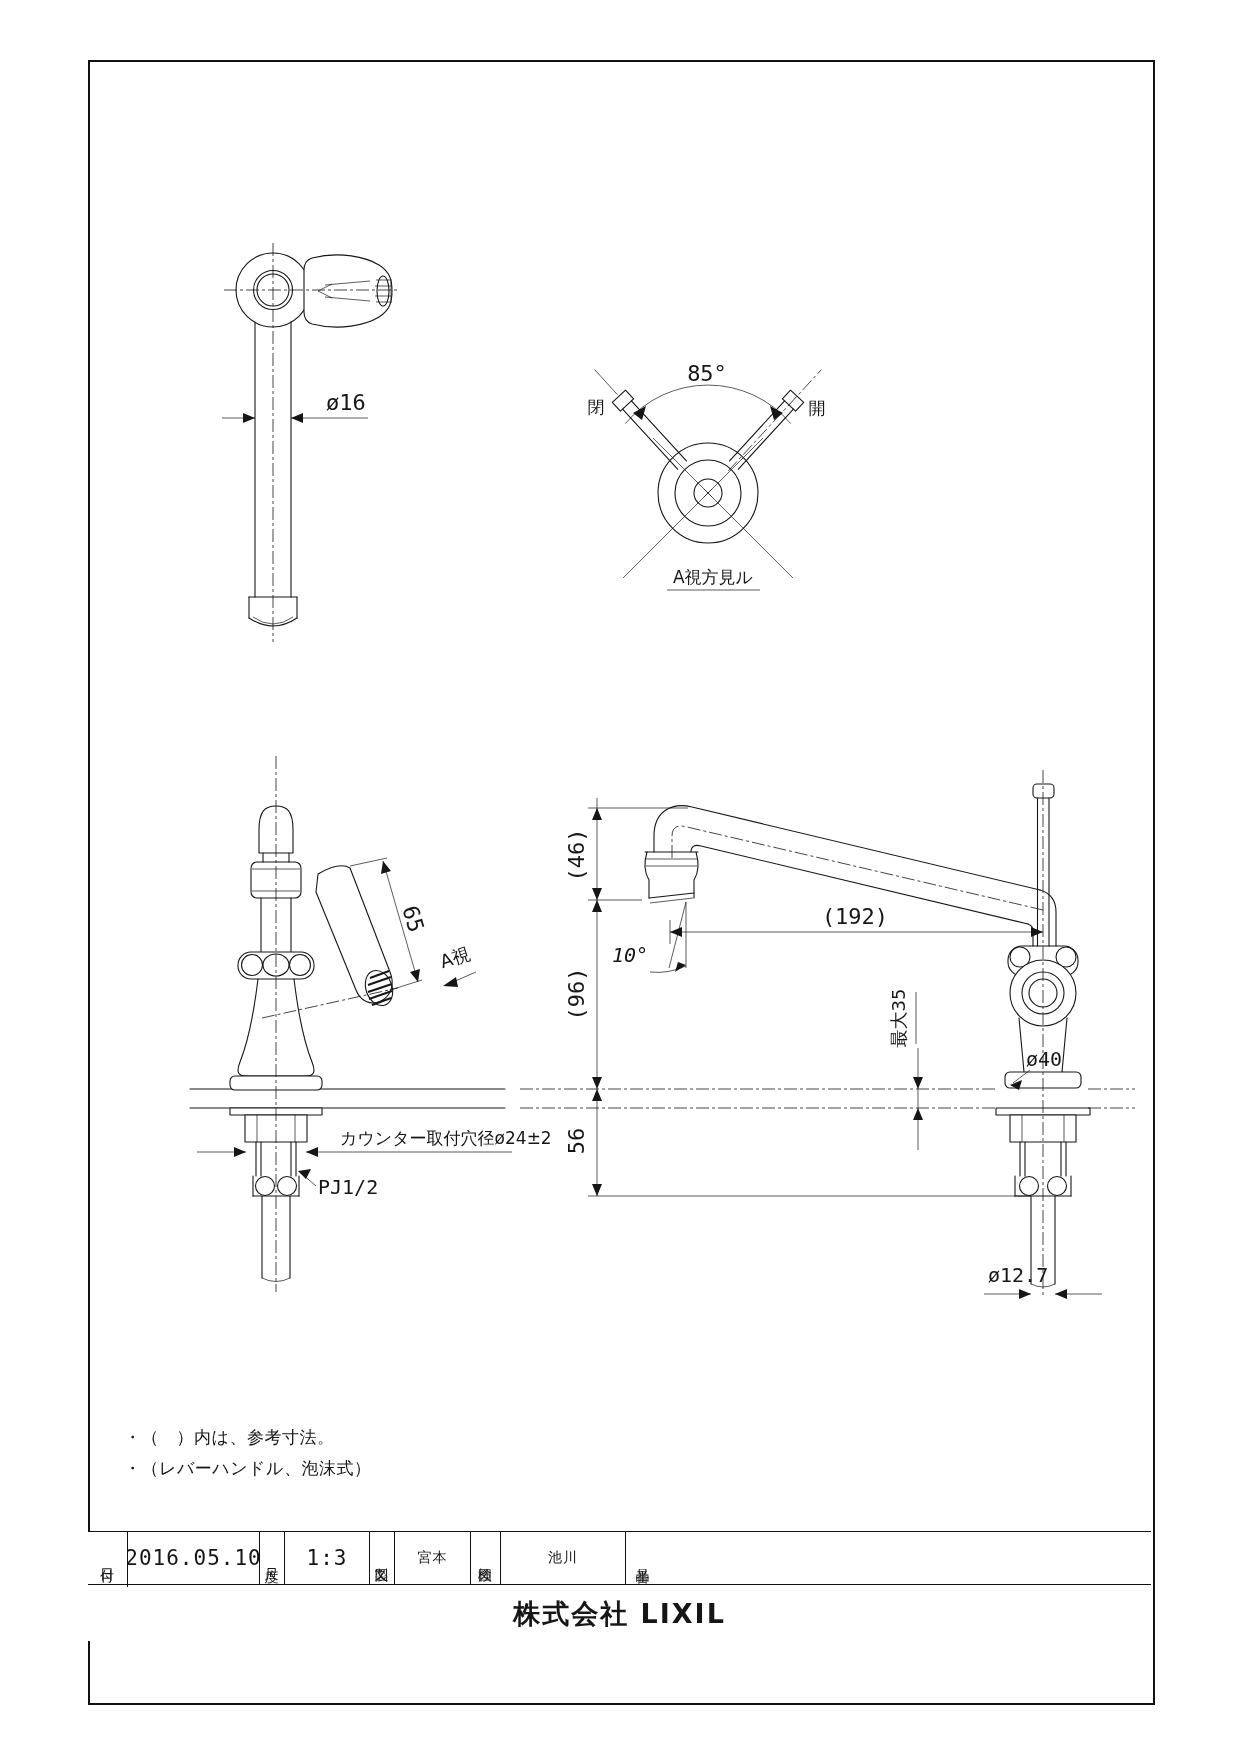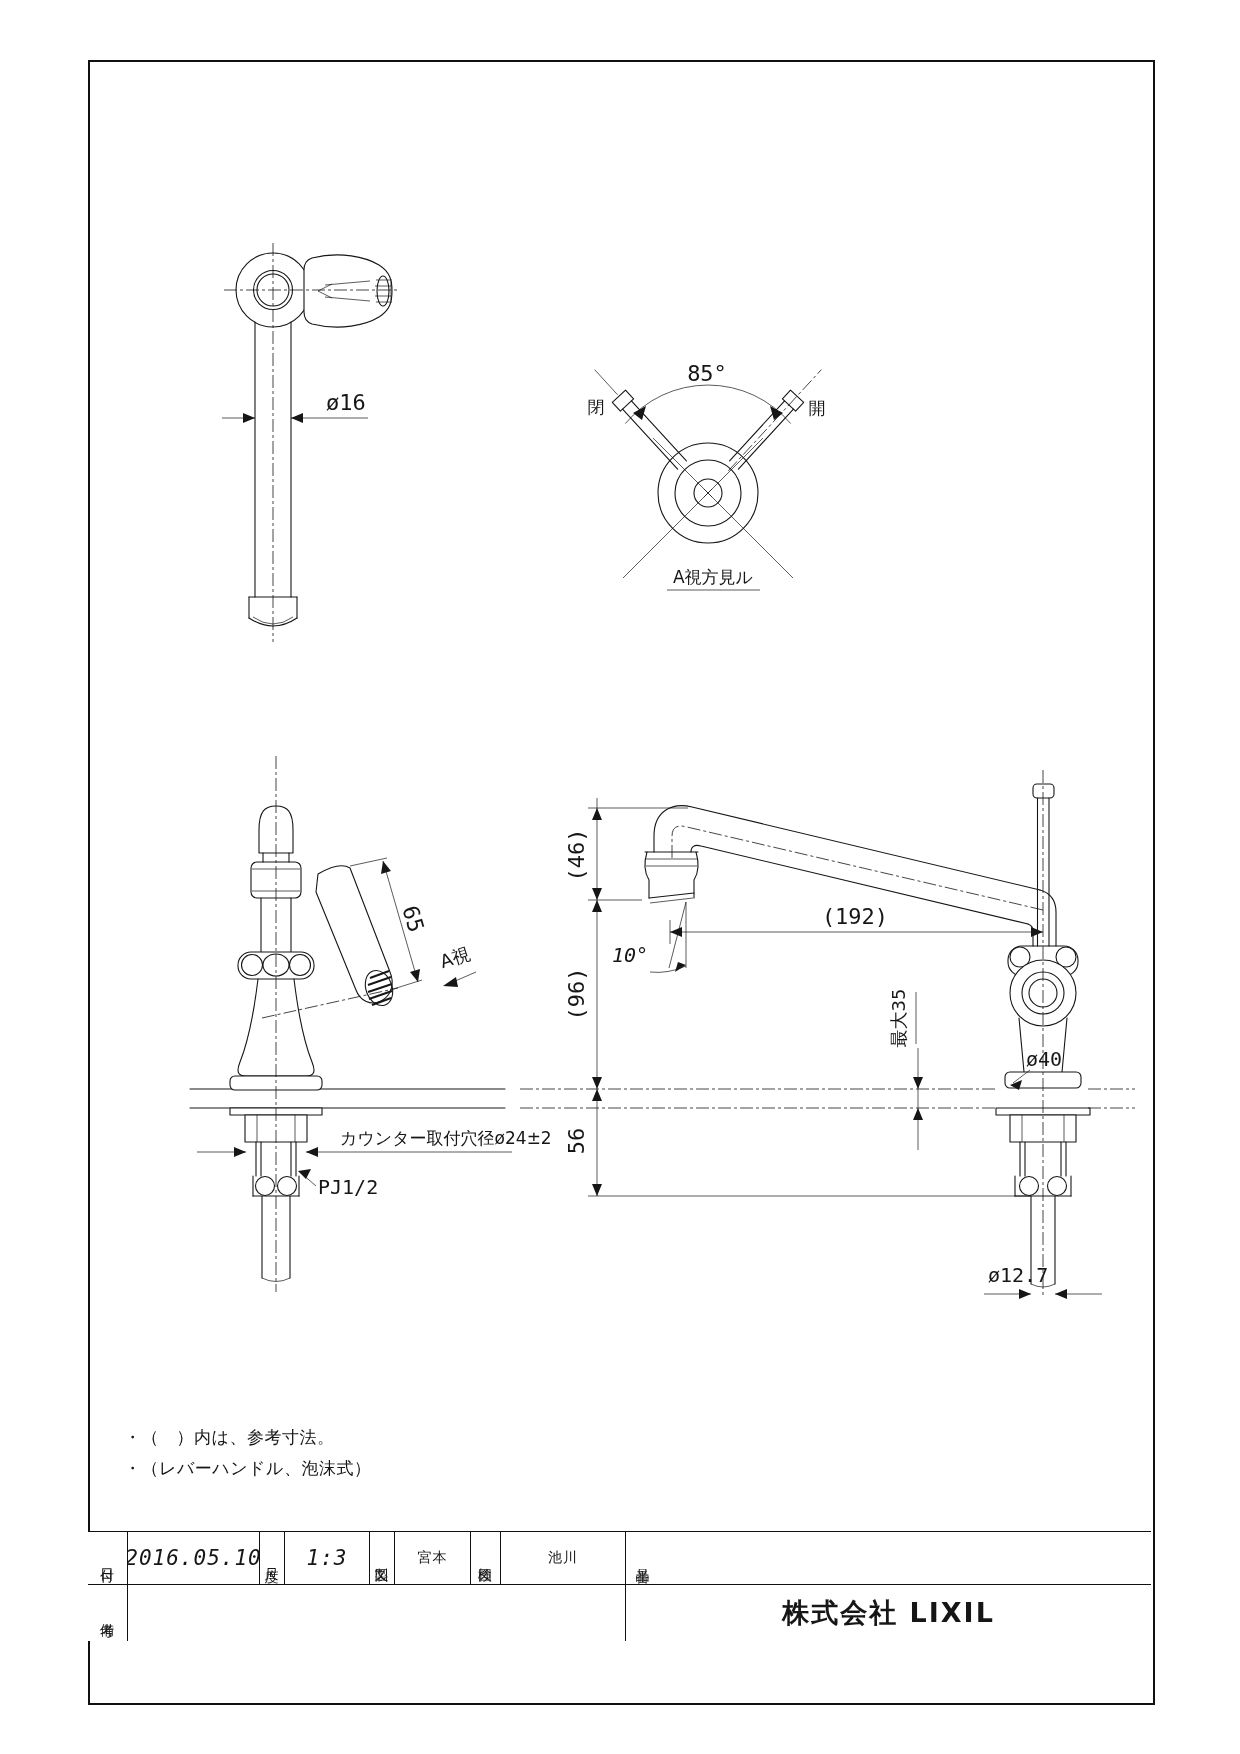--- a/index.html
+++ b/index.html
@@ -13,25 +13,25 @@
   svg .ah{fill:#161616;stroke:none;}
   svg text{fill:#161616;}
   .dim{font-family:"DejaVu Sans Mono",monospace;font-size:22px;}
   .dimS{font-family:"DejaVu Sans Mono",monospace;font-size:20px;}
   .jp{font-family:"DejaVu Sans",sans-serif;font-size:17px;}
   .jps{font-family:"DejaVu Sans",sans-serif;font-size:18px;}
   .notes{position:absolute;left:124px;top:1422px;font-size:17px;line-height:31px;letter-spacing:.5px;}
   
   .tb{position:absolute;left:88px;top:1531px;width:1063px;border-top:1.6px solid #111;background:#fff;}
   .tb-row{display:flex;border-bottom:1.3px solid #111;}
-  .tb-row:last-child{border-bottom:none;}
+  .tb-row:last-child{border-bottom:none;flex-direction:column;}
   .cell{border-right:1.3px solid #111;display:flex;align-items:center;justify-content:center;box-sizing:border-box;overflow:hidden;}
   .cell:last-child{border-right:none;}
   .lab{writing-mode:vertical-rl;text-orientation:upright;font-size:14px;letter-spacing:1px;line-height:14px;}
-  .vmono{font-family:"DejaVu Sans Mono",monospace;font-size:21px;letter-spacing:1px;font-style:italic;}
+  .vmono{font-family:"DejaVu Sans Mono",monospace;font-size:21px;letter-spacing:1px;}
   .vjp{font-size:14px;letter-spacing:1px;}
   .left{justify-content:flex-start;padding-left:14px;}
   .company{font-weight:900;font-size:27px;letter-spacing:2px;}
 </style>
 </head>
 <body>
 
 <div class="sheet-frame"></div>
 
 <svg class="art" viewBox="0 0 1240 1754">

